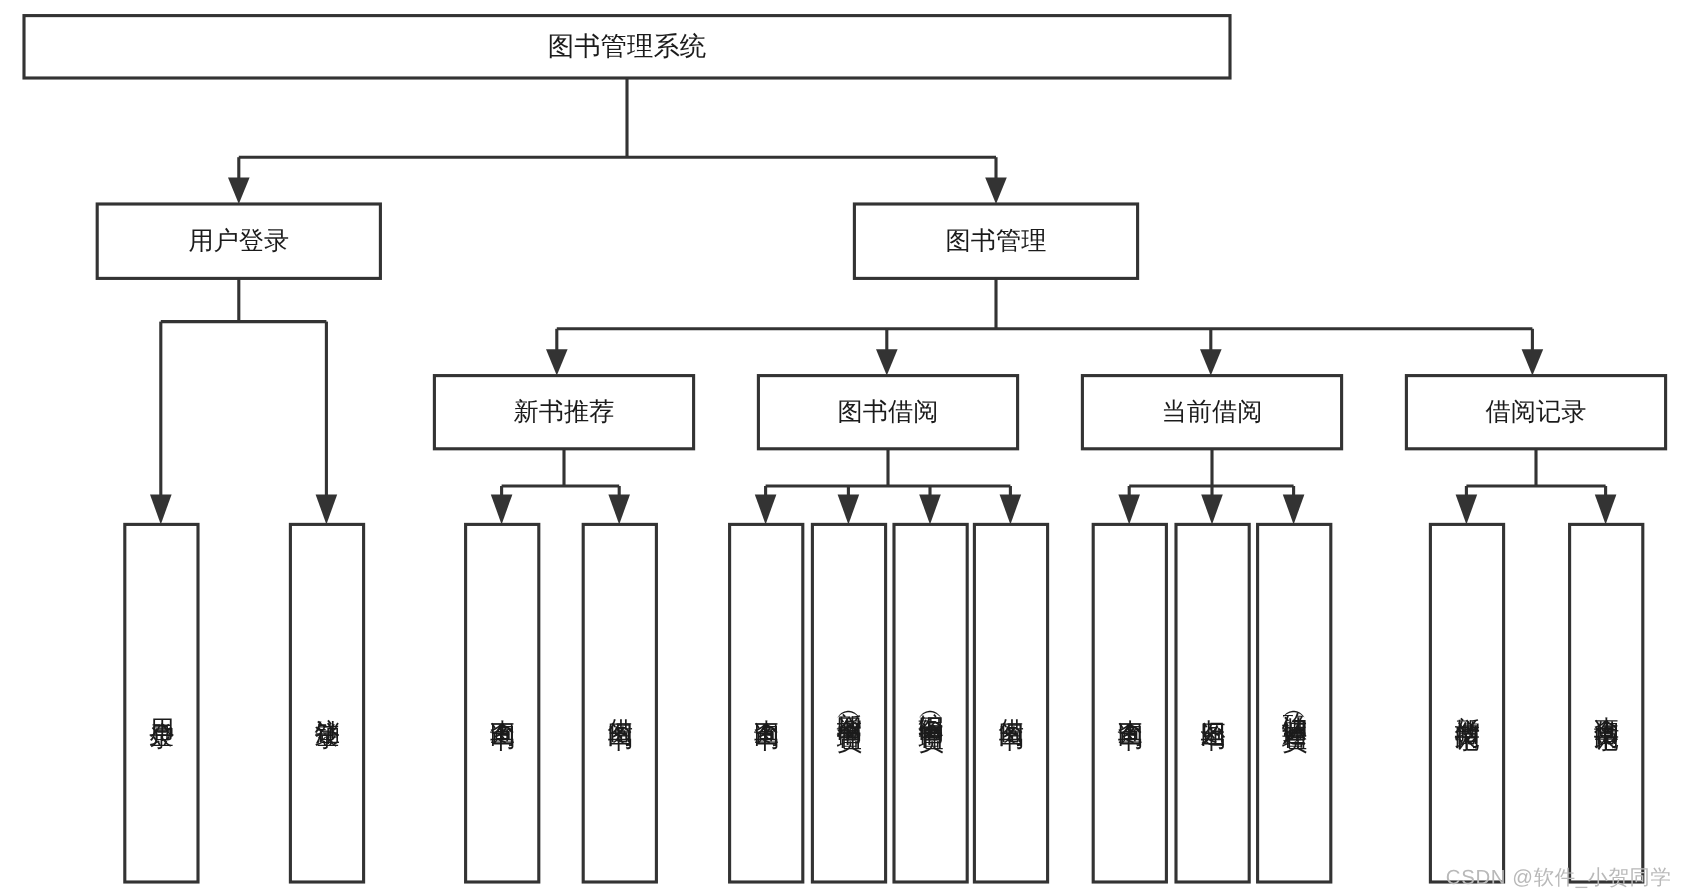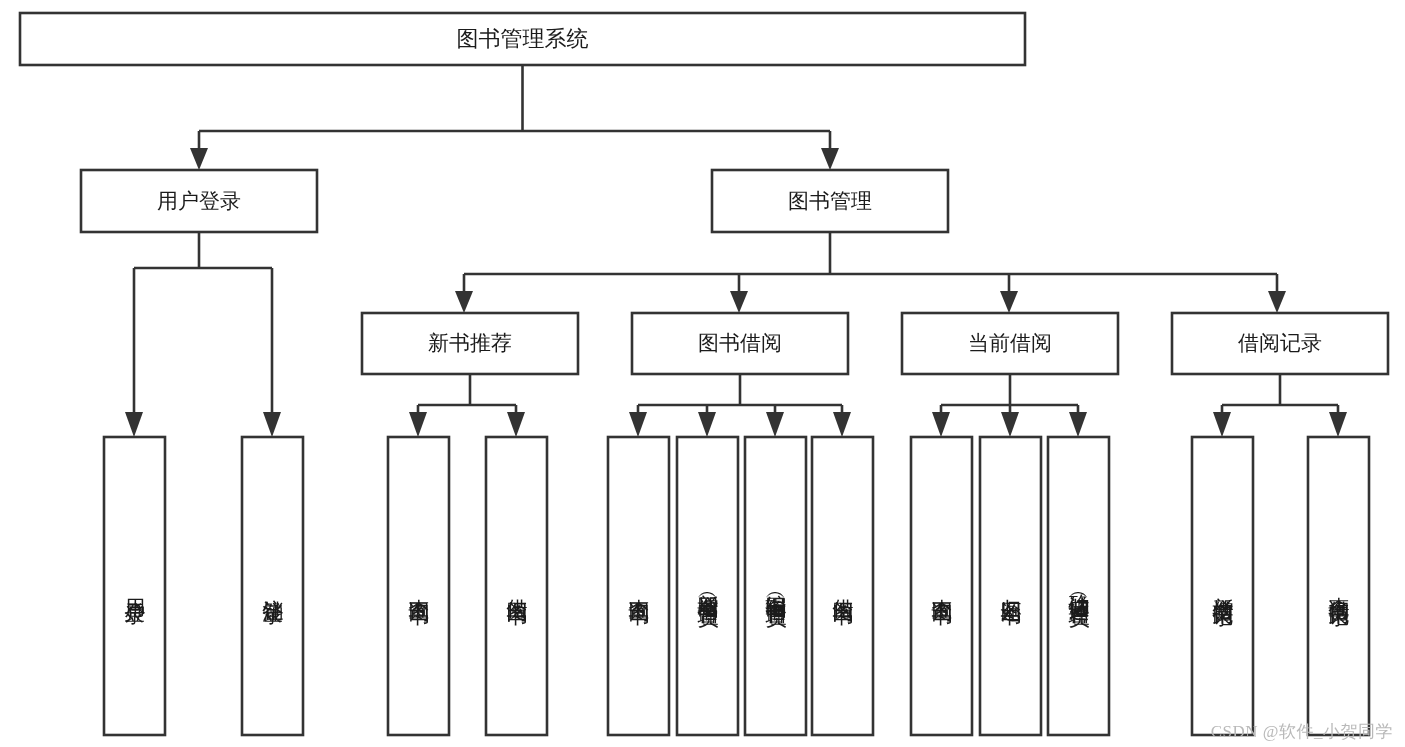--- a/index.html
+++ b/index.html
@@ -62,21 +62,21 @@
     line-height: 1.18;
     letter-spacing: 2px;
     color: #1b1b1b;
     white-space: nowrap;
     pointer-events: none;
   }
   .watermark {
     position: absolute;
     right: 12px;
     bottom: 4px;
-    font-family: Liberation Serif, serif;
+    font-family: Liberation Sans, sans-serif;
     font-size: 17px;
     color: #b9b9b9;
     white-space: nowrap;
     letter-spacing: 0.5px;
   }
 </style>
 </head>
 <body>
 
 <svg id="diagram" viewBox="0 0 1405 747" xmlns="http://www.w3.org/2000/svg">

